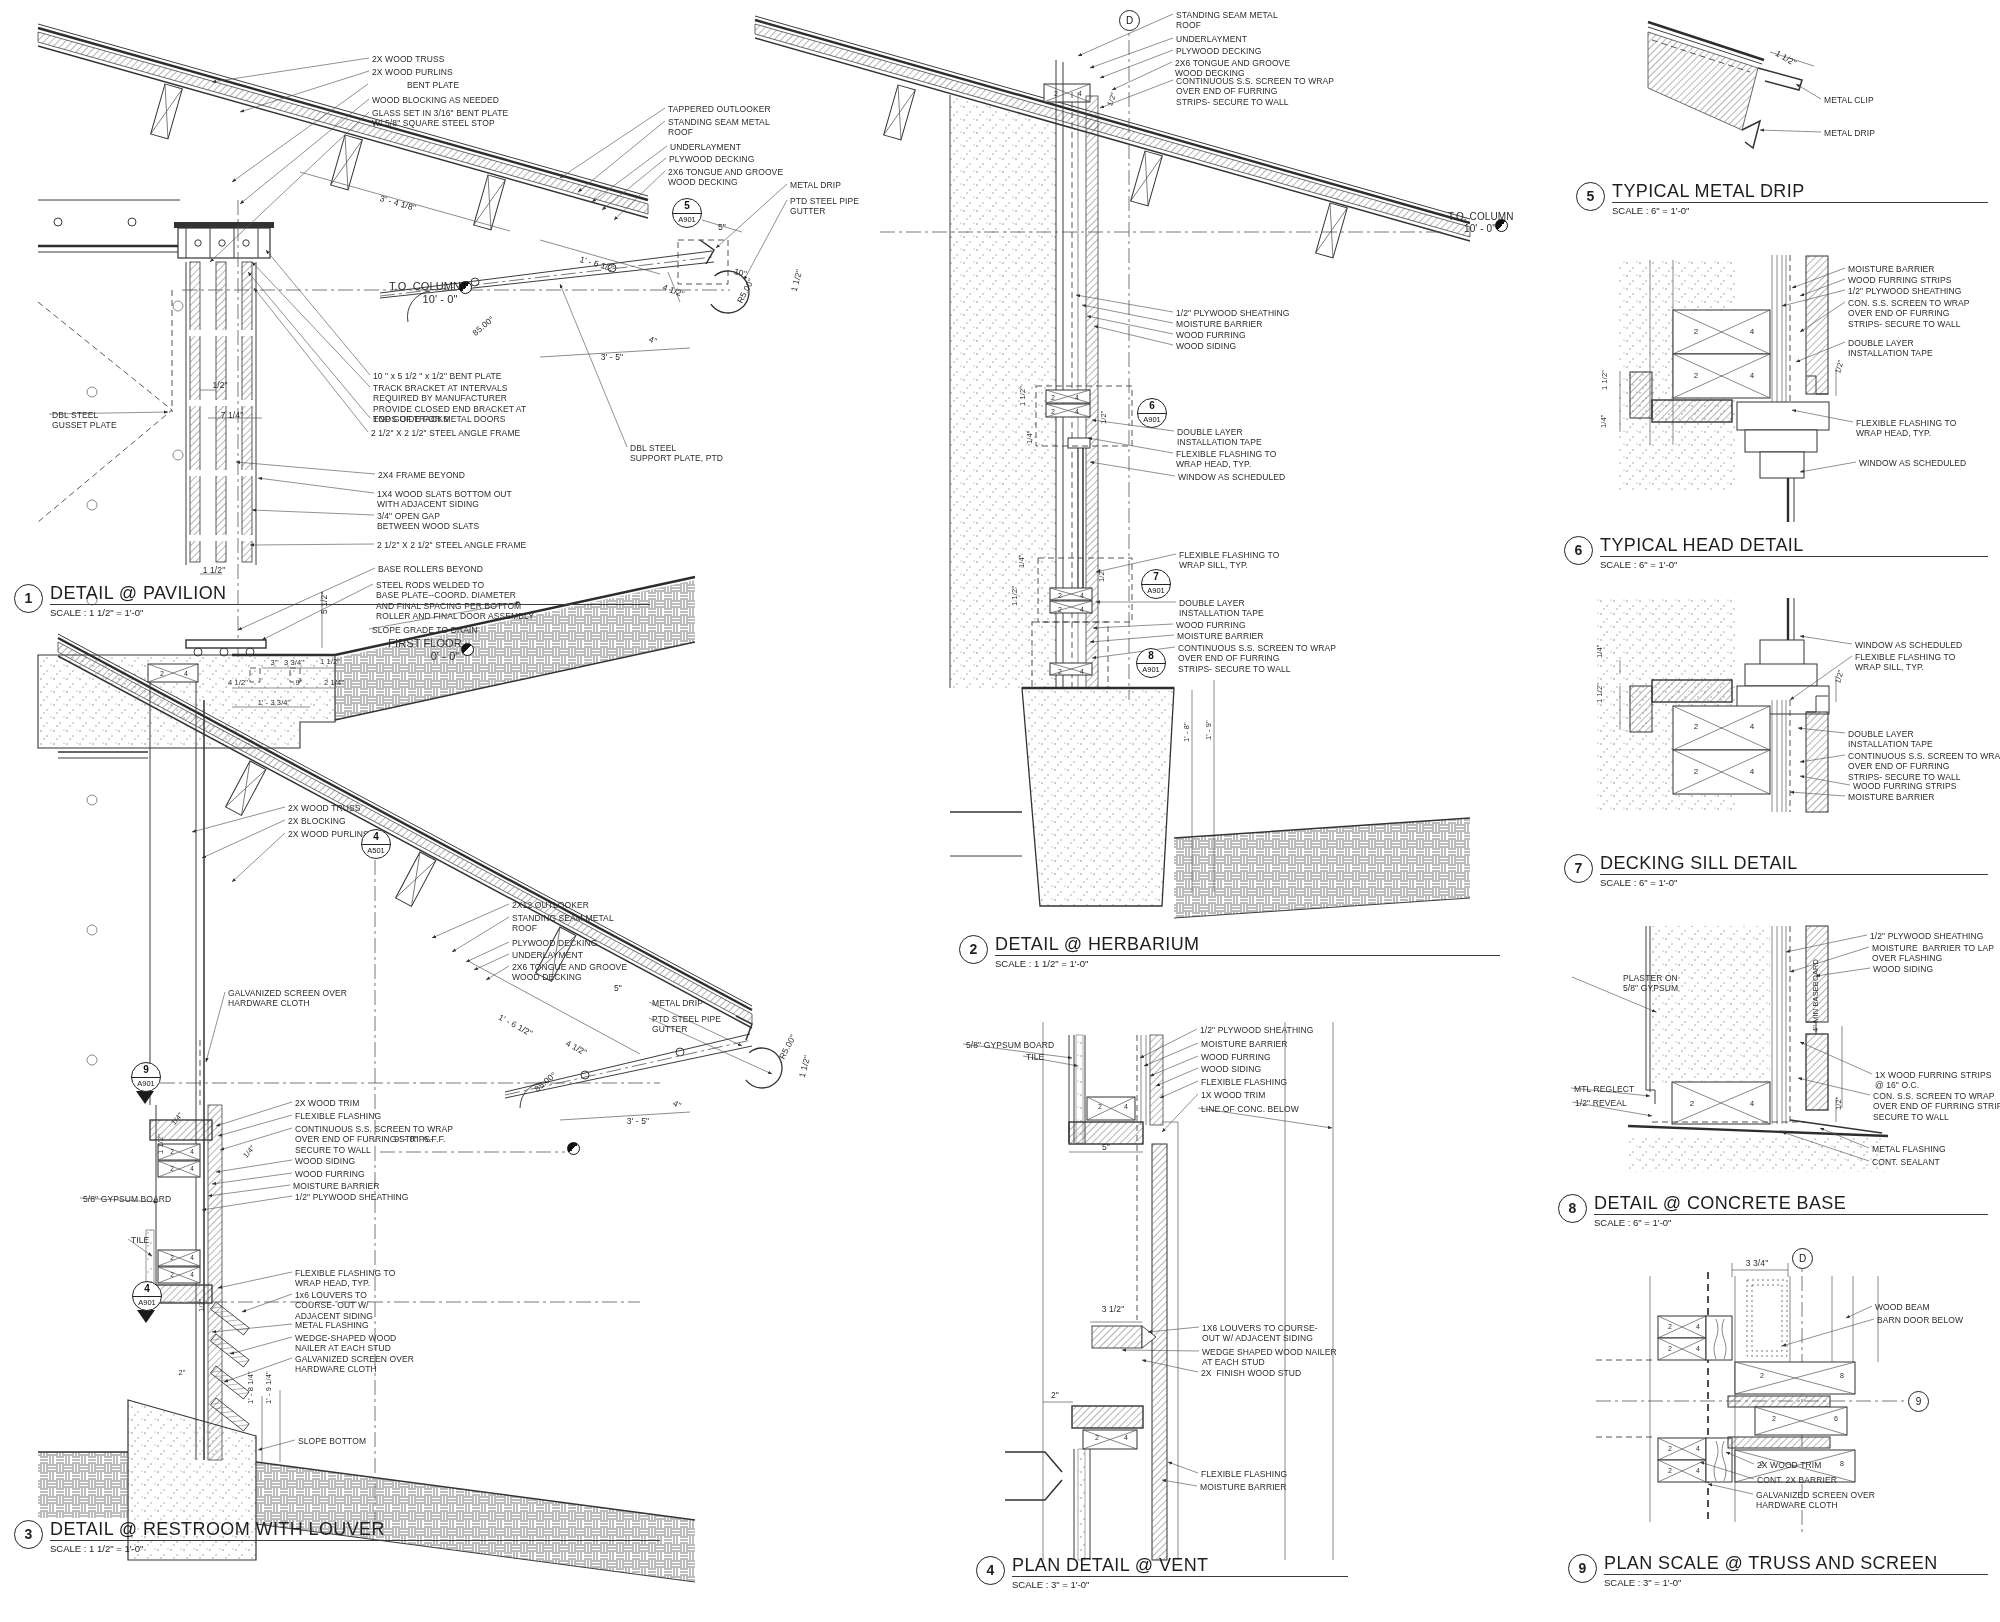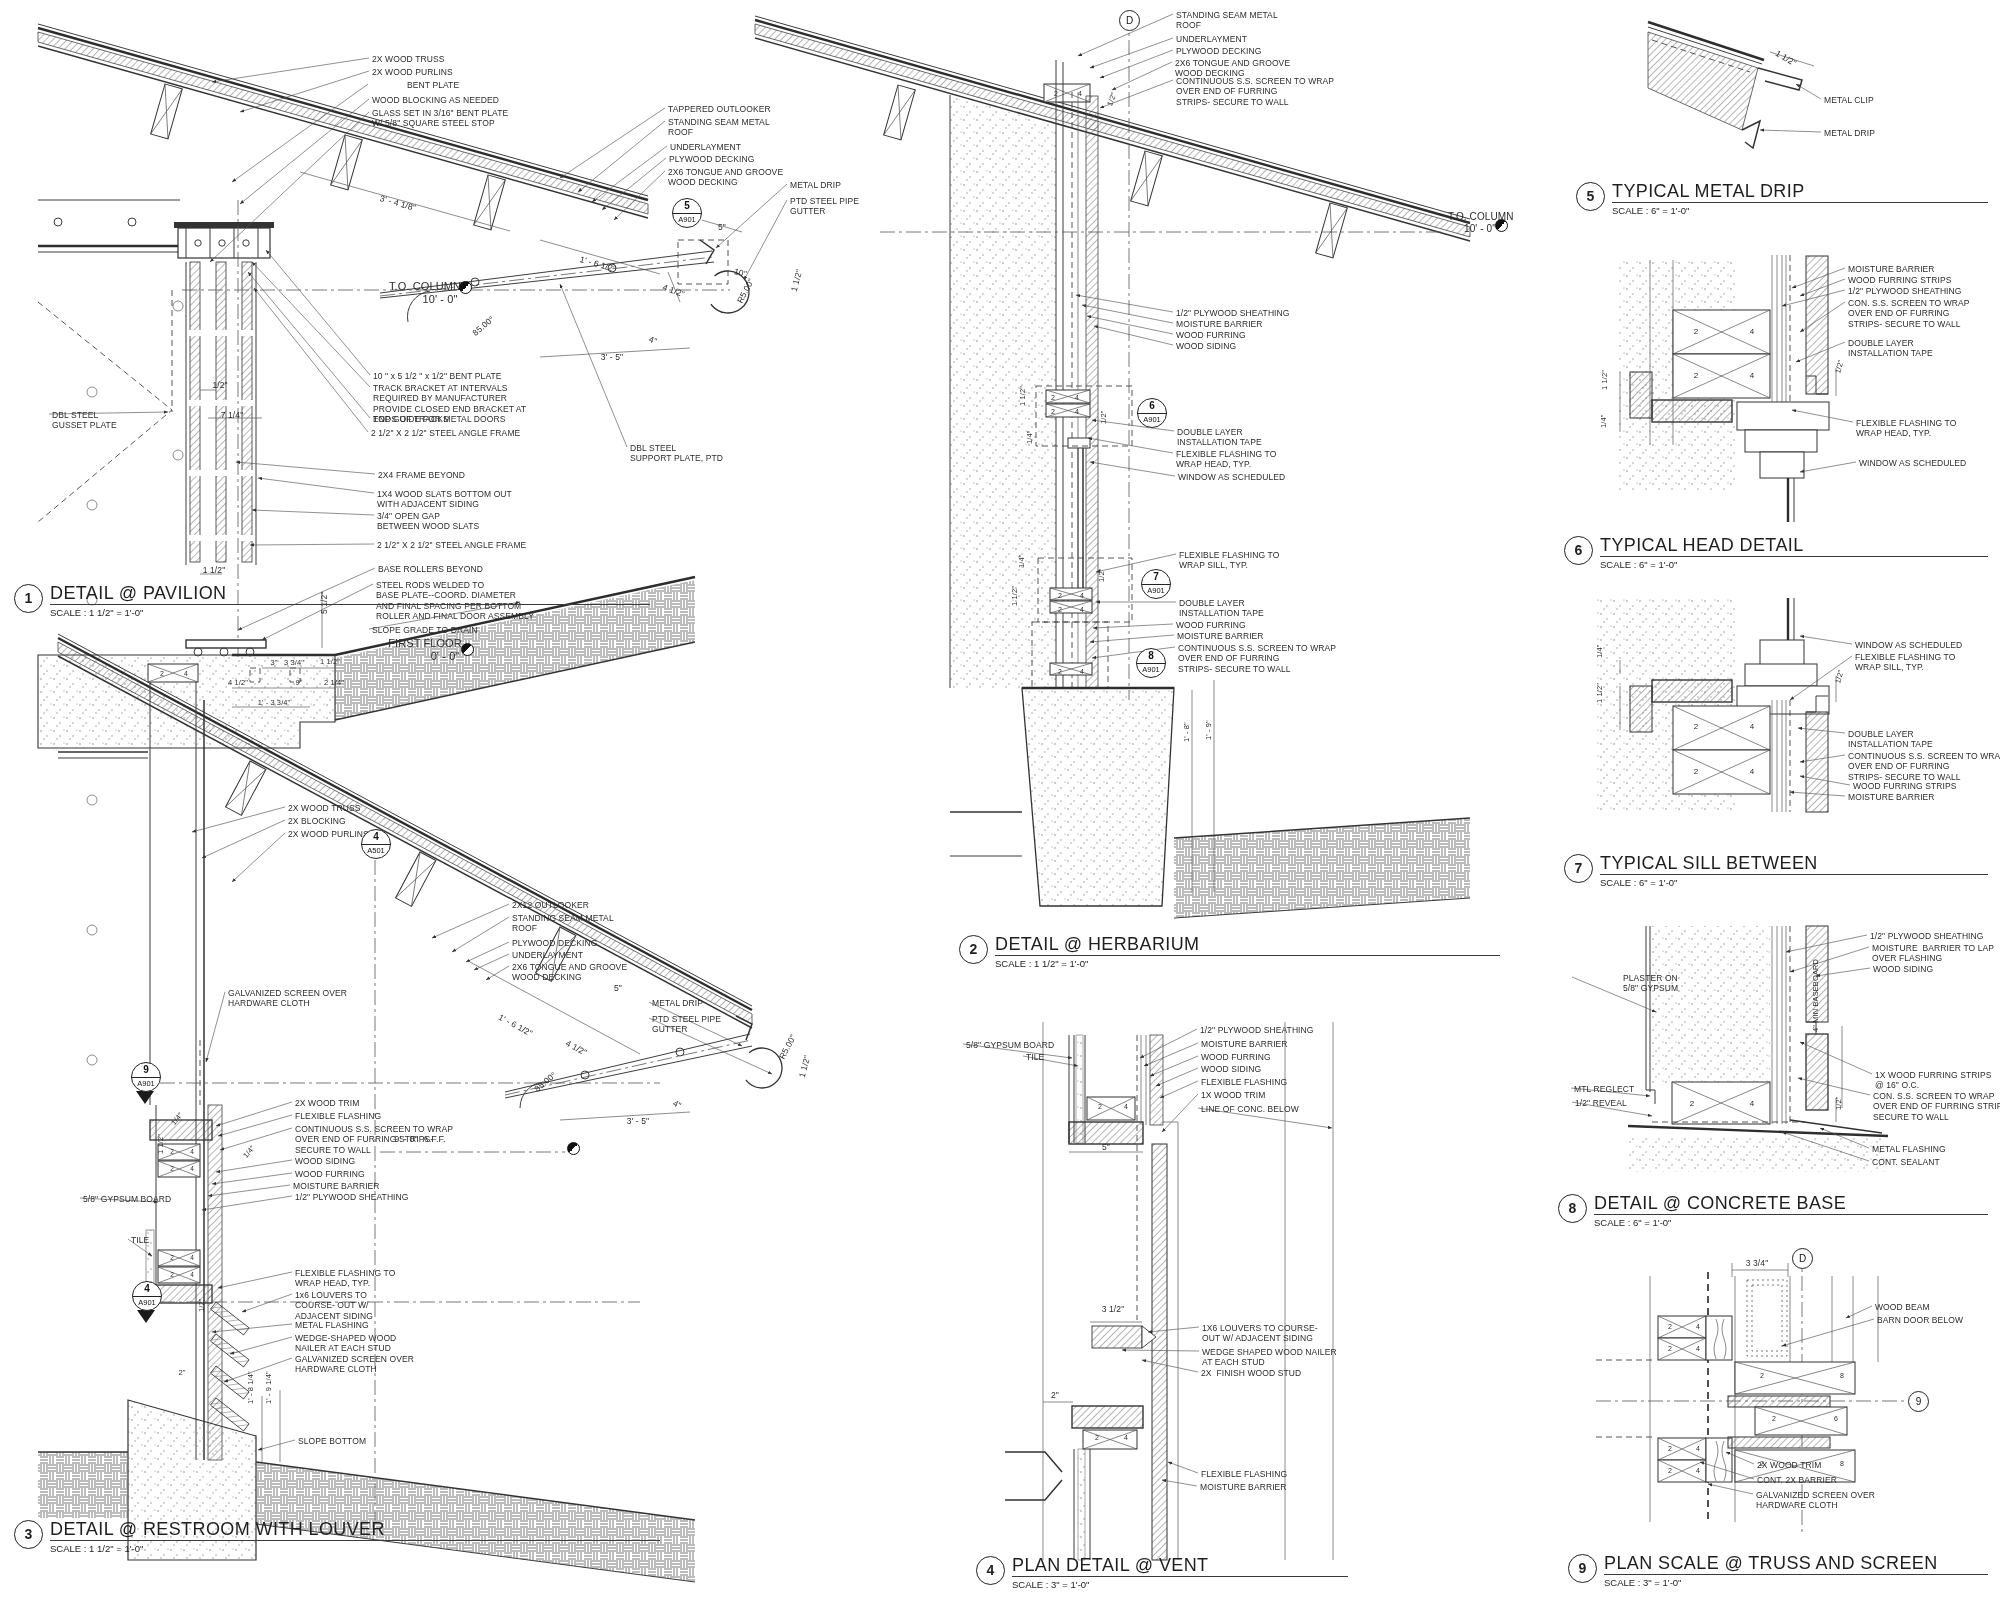--- a/index.html
+++ b/index.html
@@ -916,21 +916,21 @@
       <div class="tscale">SCALE :  6" = 1'-0"</div>
     </div>
     <div class="tblock" style="left: 1564px; top: 538px;">
       <div class="tcirc">6</div>
       <div class="ttl">TYPICAL HEAD DETAIL</div>
       <div class="tline" style="width: 388px;"></div>
       <div class="tscale">SCALE :  6" = 1'-0"</div>
     </div>
     <div class="tblock" style="left: 1564px; top: 856px;">
       <div class="tcirc">7</div>
-      <div class="ttl">TYPICAL SILL BETWEEN</div>
+      <div class="ttl">DECKING SILL DETAIL</div>
       <div class="tline" style="width: 388px;"></div>
       <div class="tscale">SCALE :  6" = 1'-0"</div>
     </div>
     <div class="tblock" style="left: 1558px; top: 1196px;">
       <div class="tcirc">8</div>
       <div class="ttl">DETAIL @ CONCRETE BASE</div>
       <div class="tline" style="width: 394px;"></div>
       <div class="tscale">SCALE :  6" = 1'-0"</div>
     </div>
     <div class="tblock" style="left: 1568px; top: 1556px;">

